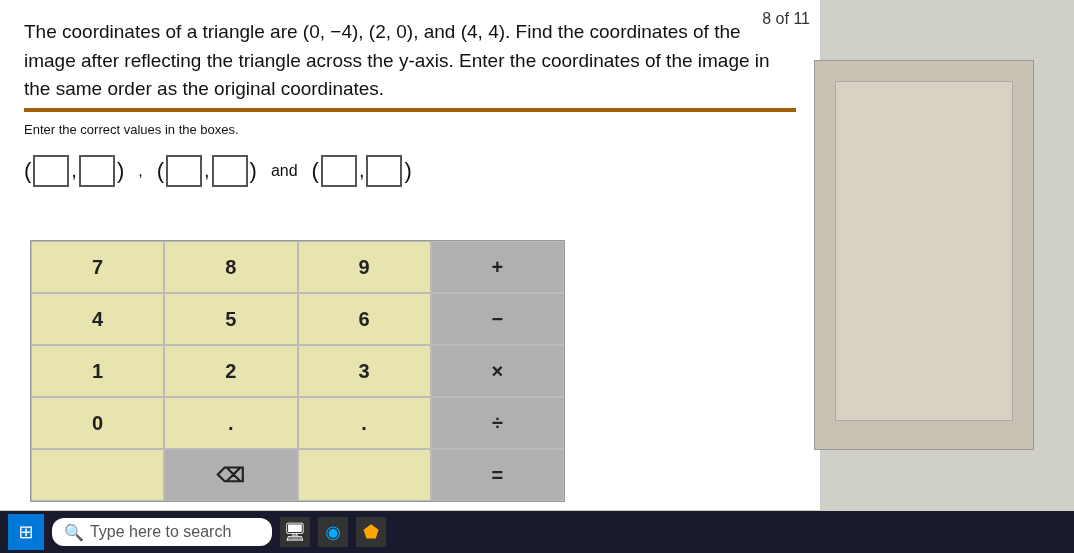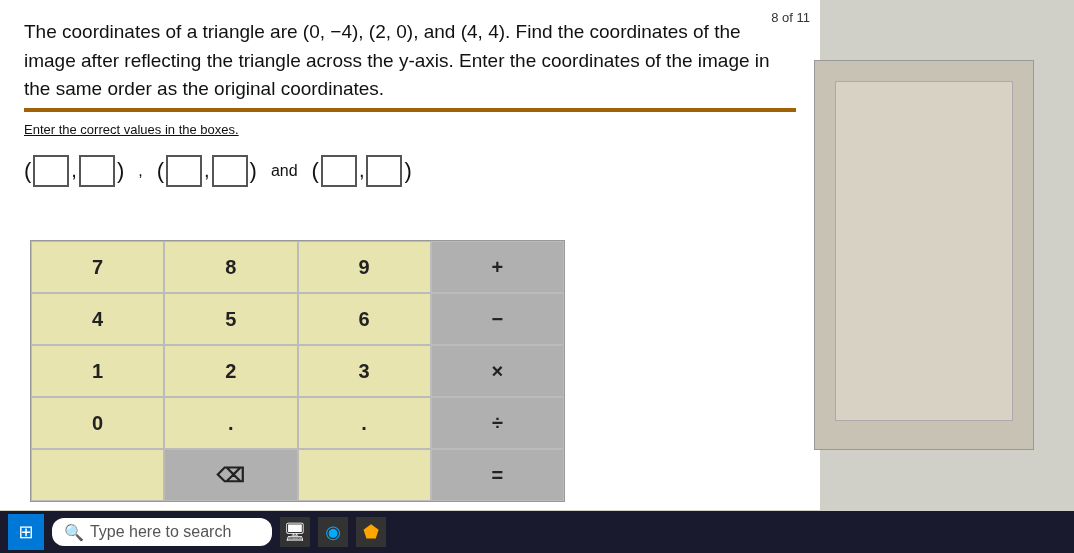--- a/index.html
+++ b/index.html
@@ -29,29 +29,28 @@
       color: #111;
       max-width: 780px;
       border-bottom: 4px solid #a16207;
       padding-bottom: 4px;
     }
 
     .page-indicator {
       position: absolute;
       top: 10px;
       right: 10px;
-      font-size: 13px;
+      font-size: 16px;
       color: #333;
     }
 
     .instruction {
       font-size: 13px;
       color: #111;
       margin-top: 10px;
-      text-decoration: underline;
     }
 
     .coordinate-row {
       display: flex;
       align-items: center;
       gap: 6px;
       margin-top: 18px;
       font-size: 18px;
     }
 

